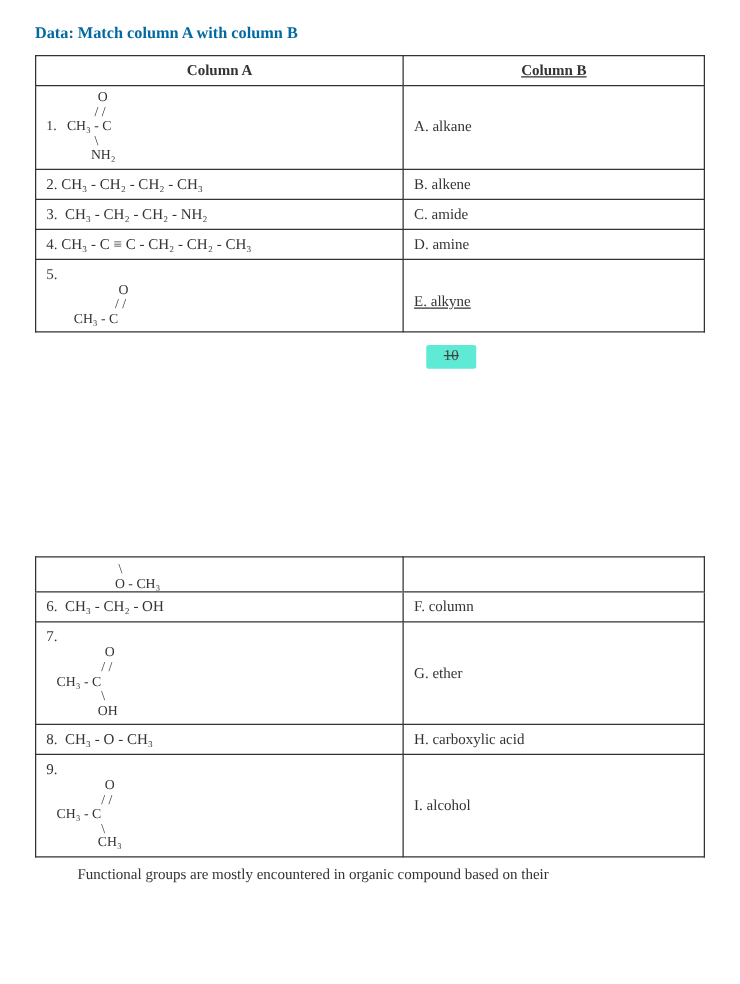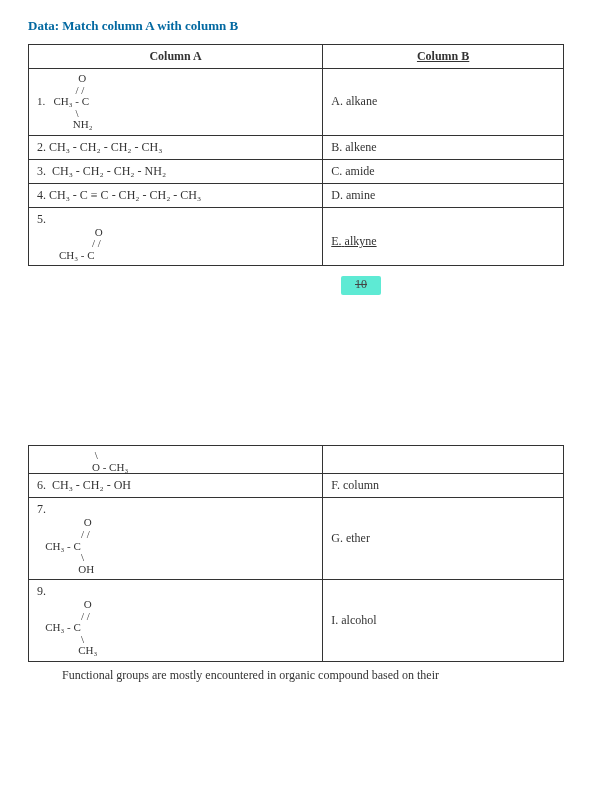--- a/index.html
+++ b/index.html
@@ -167,20 +167,30 @@
                 \
                OH</span>
       </td>
       <td>
         <span>G.</span>
         <span>ether</span>
       </td>
     </tr>
     <tr>
       <td>
+        <span>8.</span>&nbsp;
+        <span>CH₃ - O - CH₃</span>
+      </td>
+      <td>
+        <span>H.</span>
+        <span>carboxylic acid</span>
+      </td>
+    </tr>
+    <tr>
+      <td>
         <span>9.</span>
         <span class="struct">                 O
                 / /
    CH₃ - C
                 \
                CH₃</span>
       </td>
       <td>
         <span>I.</span>
         <span>alcohol</span>

